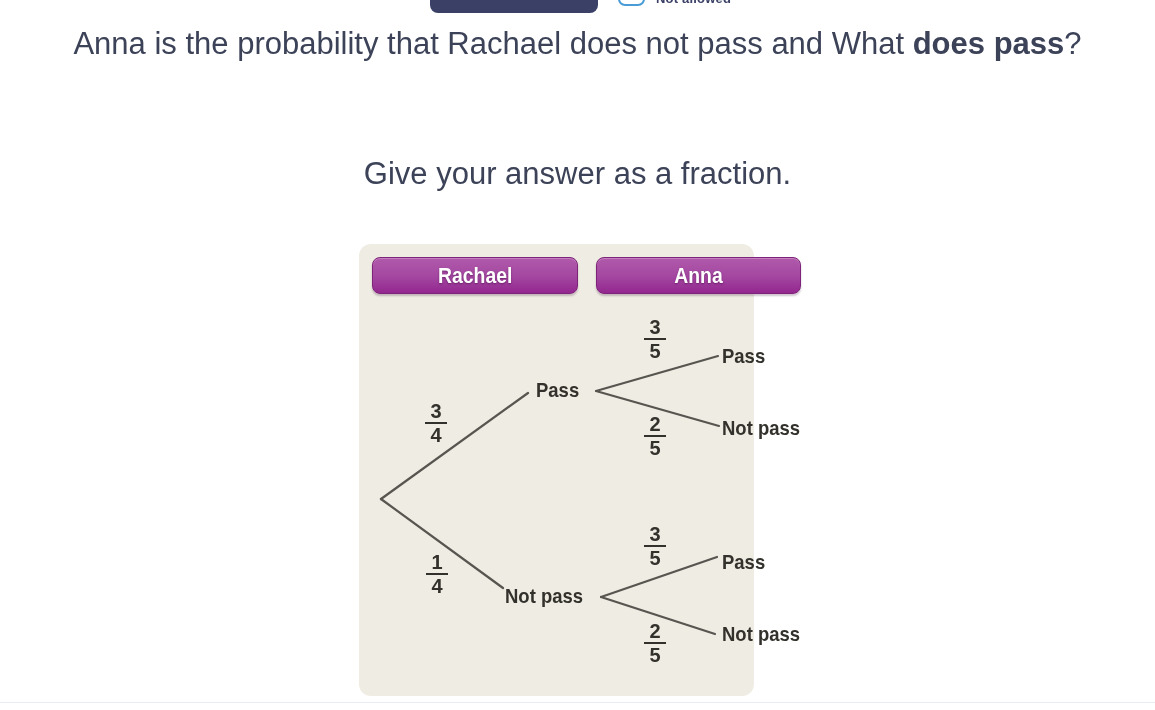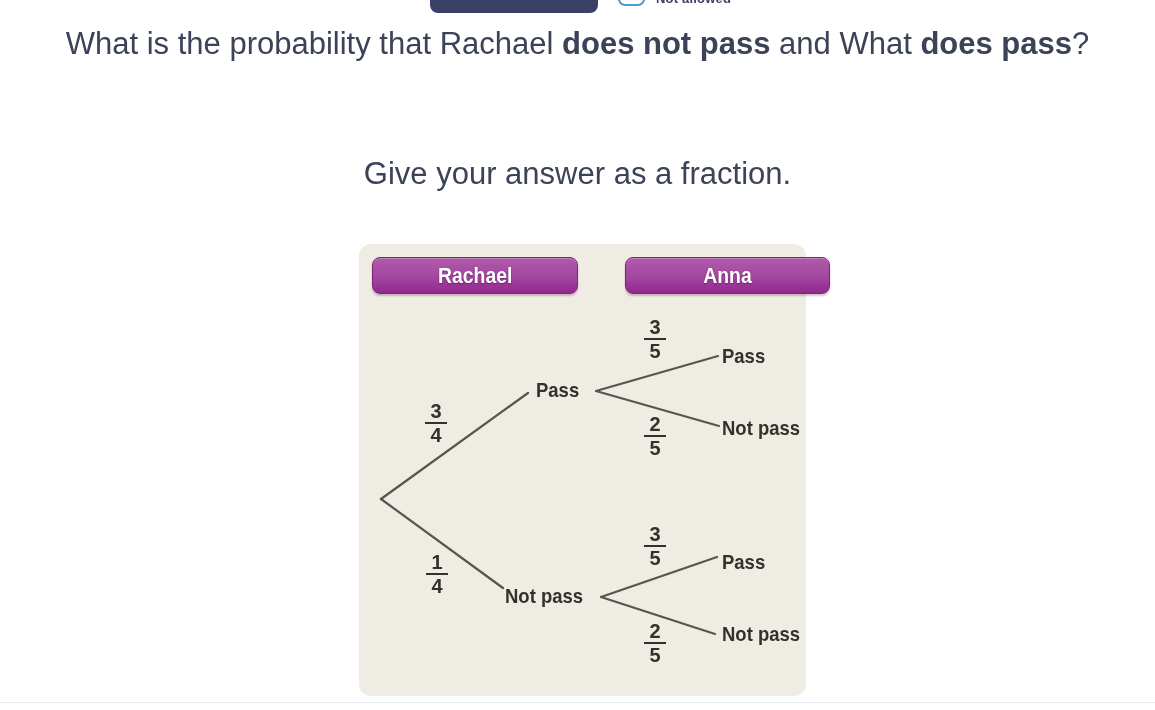--- a/index.html
+++ b/index.html
@@ -34,34 +34,34 @@
     text-align:center; font-size:31px; line-height:44px;
     color:#3c4257; font-weight:400;
   }
   .instruction {
     position:absolute; left:0; top:156px; width:1155px;
     text-align:center; font-size:31px; color:#3c4257; font-weight:400;
   }
 
   
   .panel {
-    position:absolute; left:359px; top:244px; width:447px; height:452px;
+    position:absolute; left:359px; top:244px; width:395px; height:452px;
     background:#efece3; border-radius:12px;
   }
   .hdr {
     position:absolute; height:37px; border-radius:8px;
     background:linear-gradient(#b05aab 0%, #a346a0 55%, #93278f 100%);
     border:1px solid #7d2379;
     box-shadow:0 2px 2px rgba(60,20,60,0.25), inset 0 1px 0 rgba(255,255,255,0.25);
     display:flex; align-items:center; justify-content:center;
     color:#ffffff; font-weight:700; font-size:22px;
     text-shadow:0 1px 2px rgba(60,10,60,0.5);
   }
   .hdr-rachael { left:13px; top:13px; width:206px; }
-  .hdr-anna    { left:237px; top:13px; width:205px;margin-left:29px; }
+  .hdr-anna    { left:237px; top:13px; width:205px; }
   .hdr .condense { display:inline-block; transform:scaleX(0.88); }
 
   .tree-lines { position:absolute; left:0; top:0; }
 
   .tlabel {
     position:absolute; color:#33312c; font-weight:700; font-size:21px;
     white-space:nowrap; transform:scaleX(0.88); transform-origin:left center;
   }
   .frac {
     position:absolute; width:22px; text-align:center;
@@ -77,21 +77,21 @@
 </style>
 </head>
 <body>
 
 <div class="top-button"></div>
 <div class="calc-icon"></div>
 <div class="calc-label-clip">
   <div class="calc-label">Not allowed</div>
 </div>
 
-<div class="question"><span>What is the probability that Rachael </span><span style="font-weight: 700;">does not pass</span><span> and What </span><span style="font-weight: 700;">does pass</span><span>?</span></div>
+<div class="question"><span>Anna is the probability that Rachael </span><span style="font-weight: 400;">does not pass</span><span> and What </span><span style="font-weight: 700;">does pass</span><span>?</span></div>
 <div class="instruction">Give your answer as a fraction.</div>
 
 <div class="panel">
 
   <div class="hdr hdr-rachael">
     <span class="condense">Rachael</span>
   </div>
   <div class="hdr hdr-anna">
     <span class="condense">Anna</span>
   </div>

